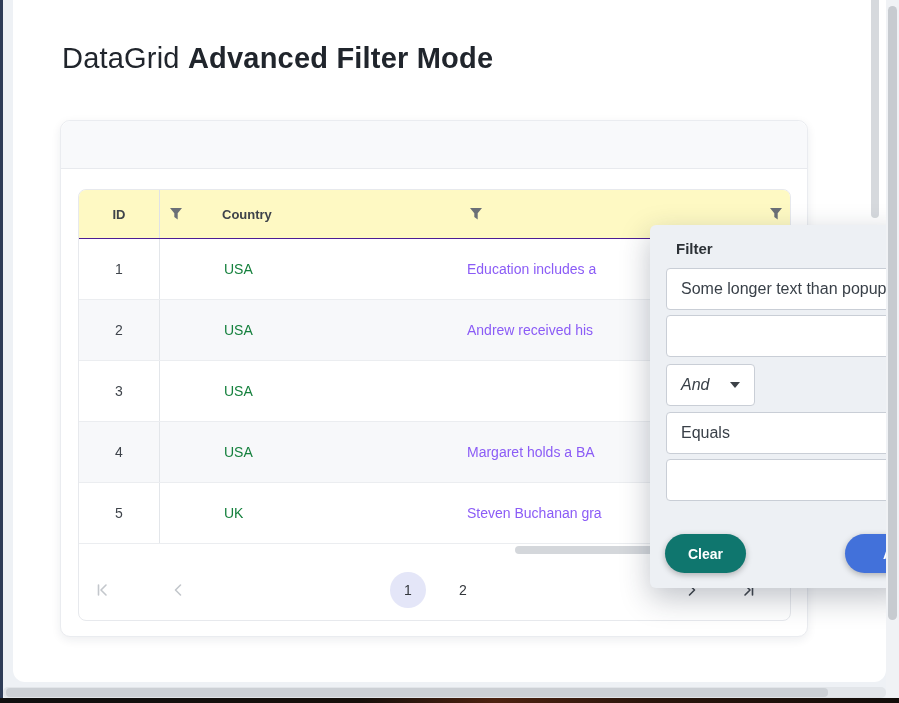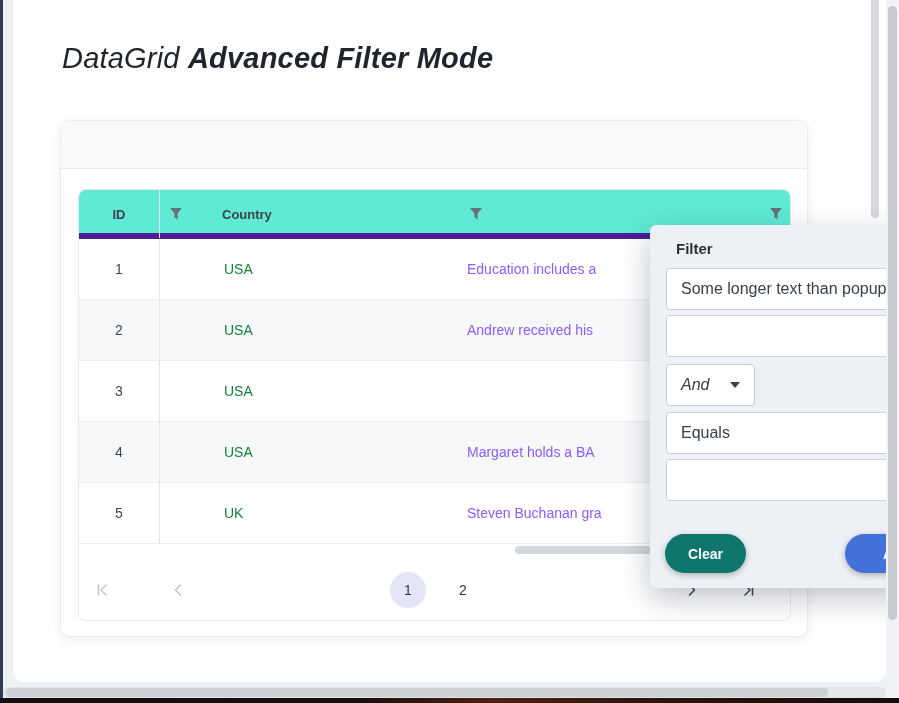--- a/index.html
+++ b/index.html
@@ -6,21 +6,21 @@
   html,body { background:#eef1f5; }
   .screen {
     position:relative; width:899px; height:703px; overflow:hidden;
     background:#eef1f5; font-family:"Liberation Sans", sans-serif;
   }
   .left-edge-line { position:absolute; left:0; top:0; width:3px; height:703px; background:#2e3c57; }
   .main-panel {
     position:absolute; left:13px; top:0; width:873px; height:682px;
     background:#ffffff; border-radius:0 0 12px 12px;
   }
-  .page-title { position:absolute; left:49px; top:42px; font-size:29px; color:#20252c; letter-spacing:.2px;font-style:italic; }
+  .page-title { position:absolute; left:49px; top:42px; font-size:29px; color:#20252c; letter-spacing:.2px; }
   .page-title .t-reg { font-weight:400; }
   .page-title .t-bold { font-weight:700; }
 
   .demo-card {
     position:absolute; left:47px; top:120px; width:748px; height:517px;
     background:#fff; border:1px solid #eaecf0; border-radius:10px;
     box-shadow:0 3px 10px rgba(25,35,60,.08);
   }
   .tabbar {
     position:absolute; left:0; top:0; width:100%; height:48px;
@@ -29,21 +29,21 @@
   }
   .tab { position:relative; padding:0 15px; line-height:47px; font-size:14px; cursor:pointer; }
   .tab.active { color:#3f6ad8; font-weight:700; }
   .tab.inactive { color:#3c4043; font-weight:400; }
   .tab-indicator { position:absolute; left:14px; right:14px; bottom:0; height:3px; background:#3f6ad8; border-radius:2px; }
 
   .table-wrap {
     position:absolute; left:17px; top:68px; width:713px; height:432px;
     border:1px solid #e7e9ed; border-radius:8px; background:#fff; overflow:hidden;
   }
-  .thead { position:relative; height:49px; background:#5eead4; border-bottom:6px solid #4c1d95; }
+  .thead { position:relative; height:49px; background:#fef9c3; border-bottom:1px solid #4c1d95; }
   .th-id {
     position:absolute; left:0; top:0; width:81px; height:48px;
     border-right:1px solid #dfe2e7; display:flex; align-items:center; justify-content:center;
     font-size:13px; font-weight:700; color:#3e434a;
   }
   .th-caption { position:absolute; top:0; height:48px; display:flex; align-items:center; font-size:13px; font-weight:700; color:#3e434a; }
   .cap-country { left:143px; }
   .cap-notes { left:443px;margin-top:38px; }
   .funnel { position:absolute; top:17px; width:14px; height:14px; cursor:pointer; }
   .funnel svg { display:block; }

